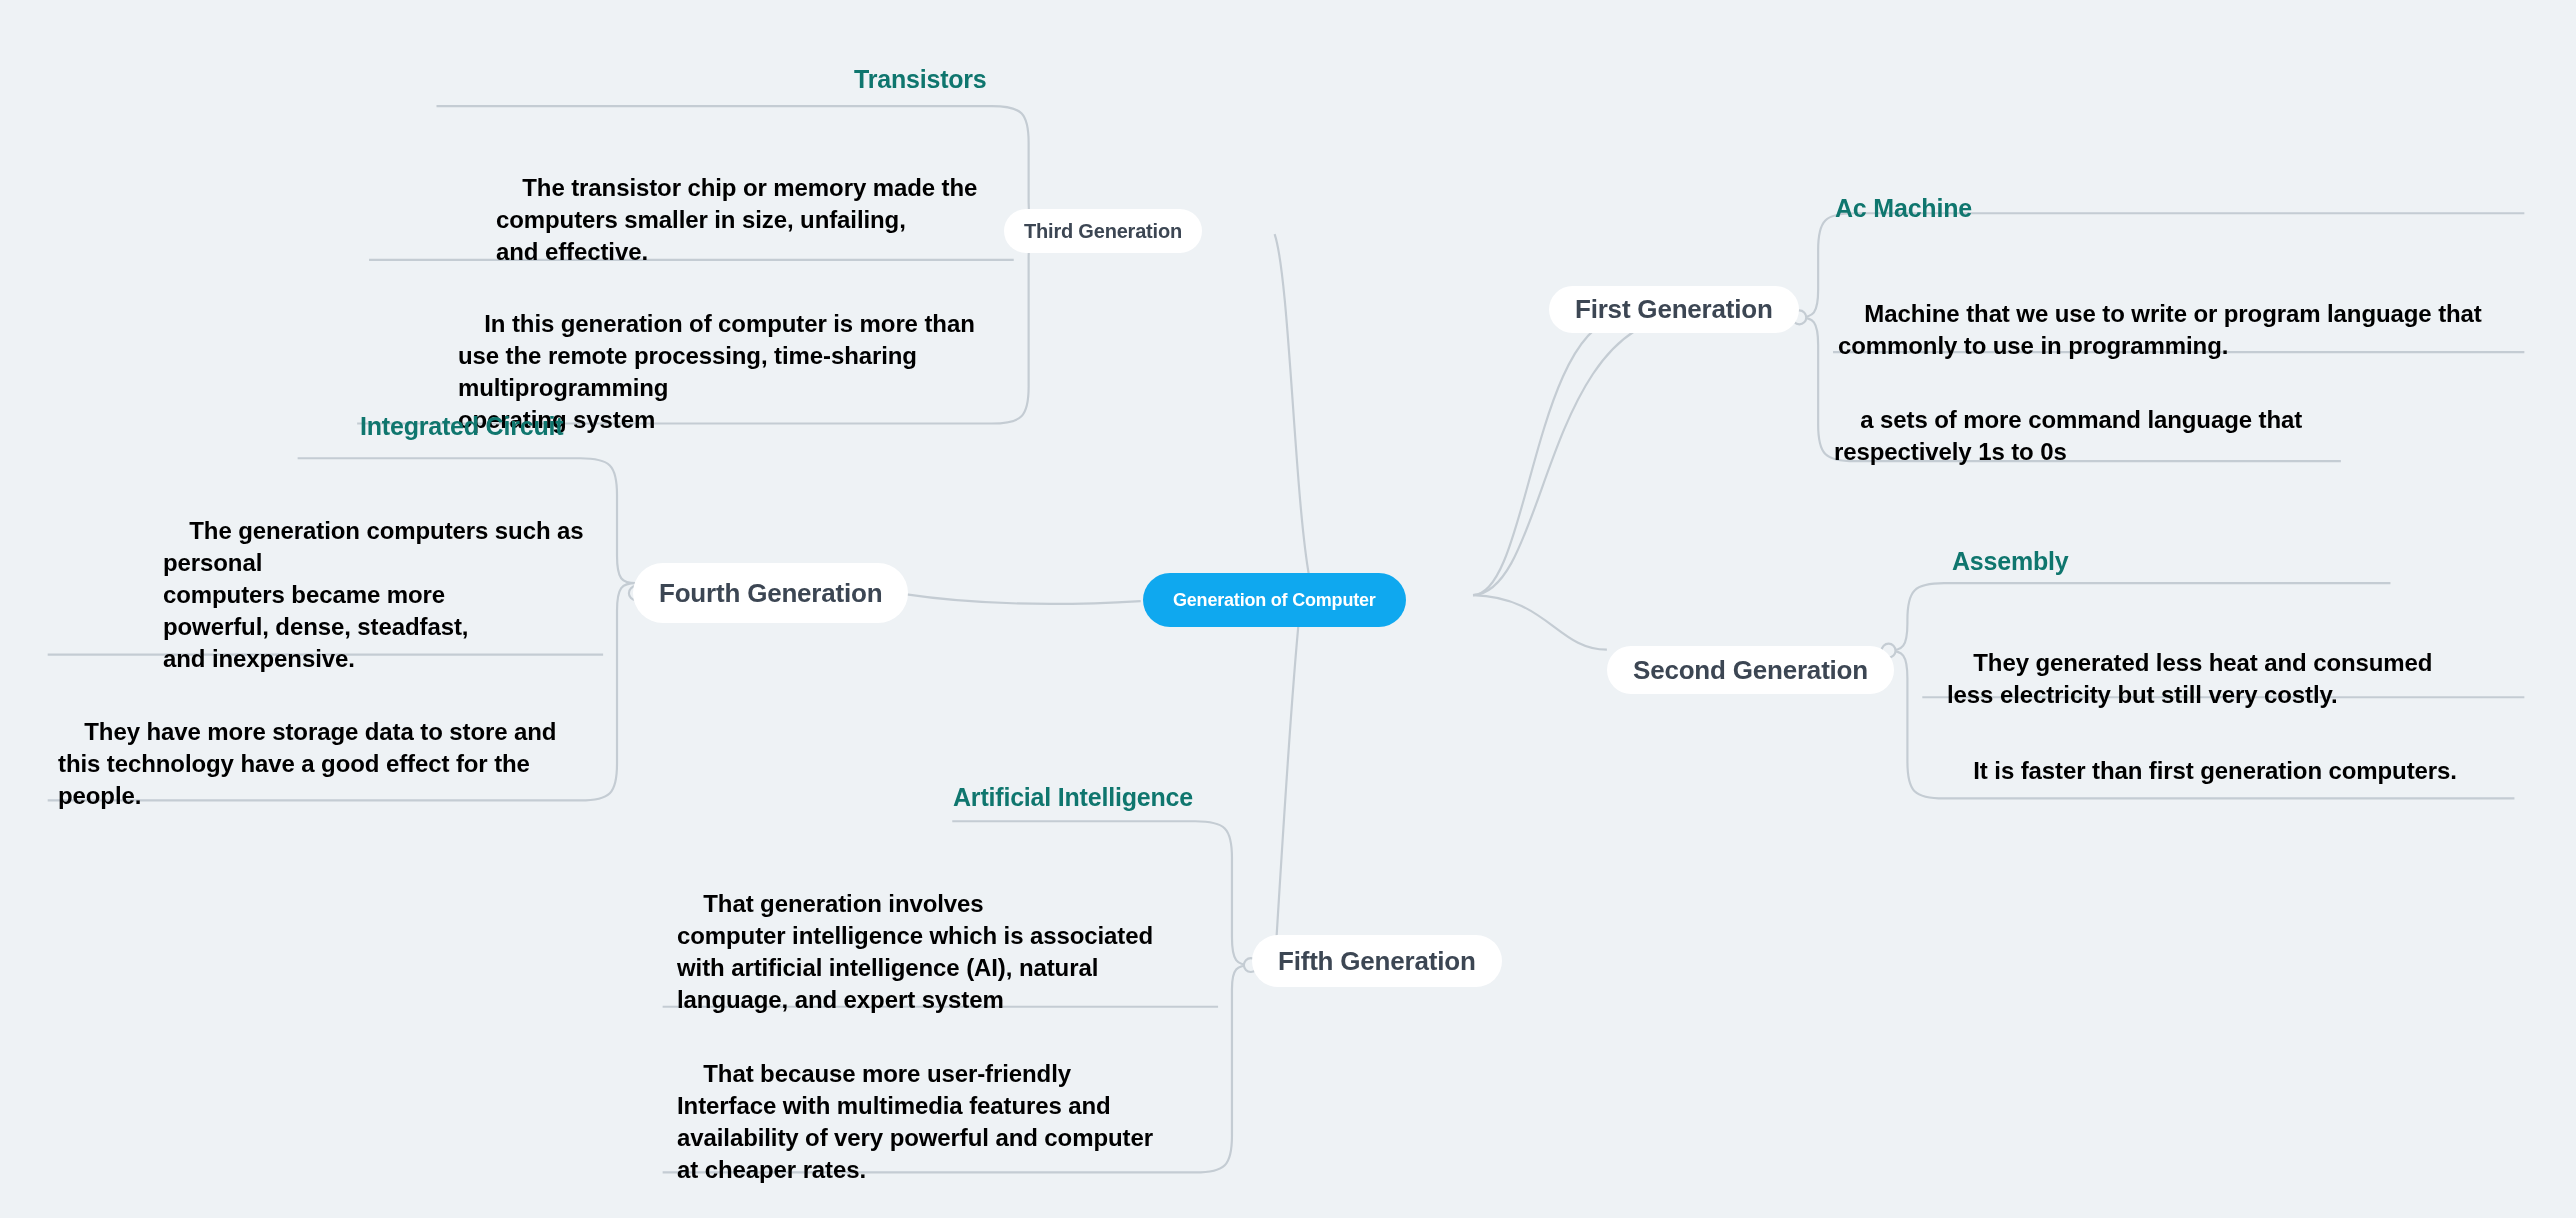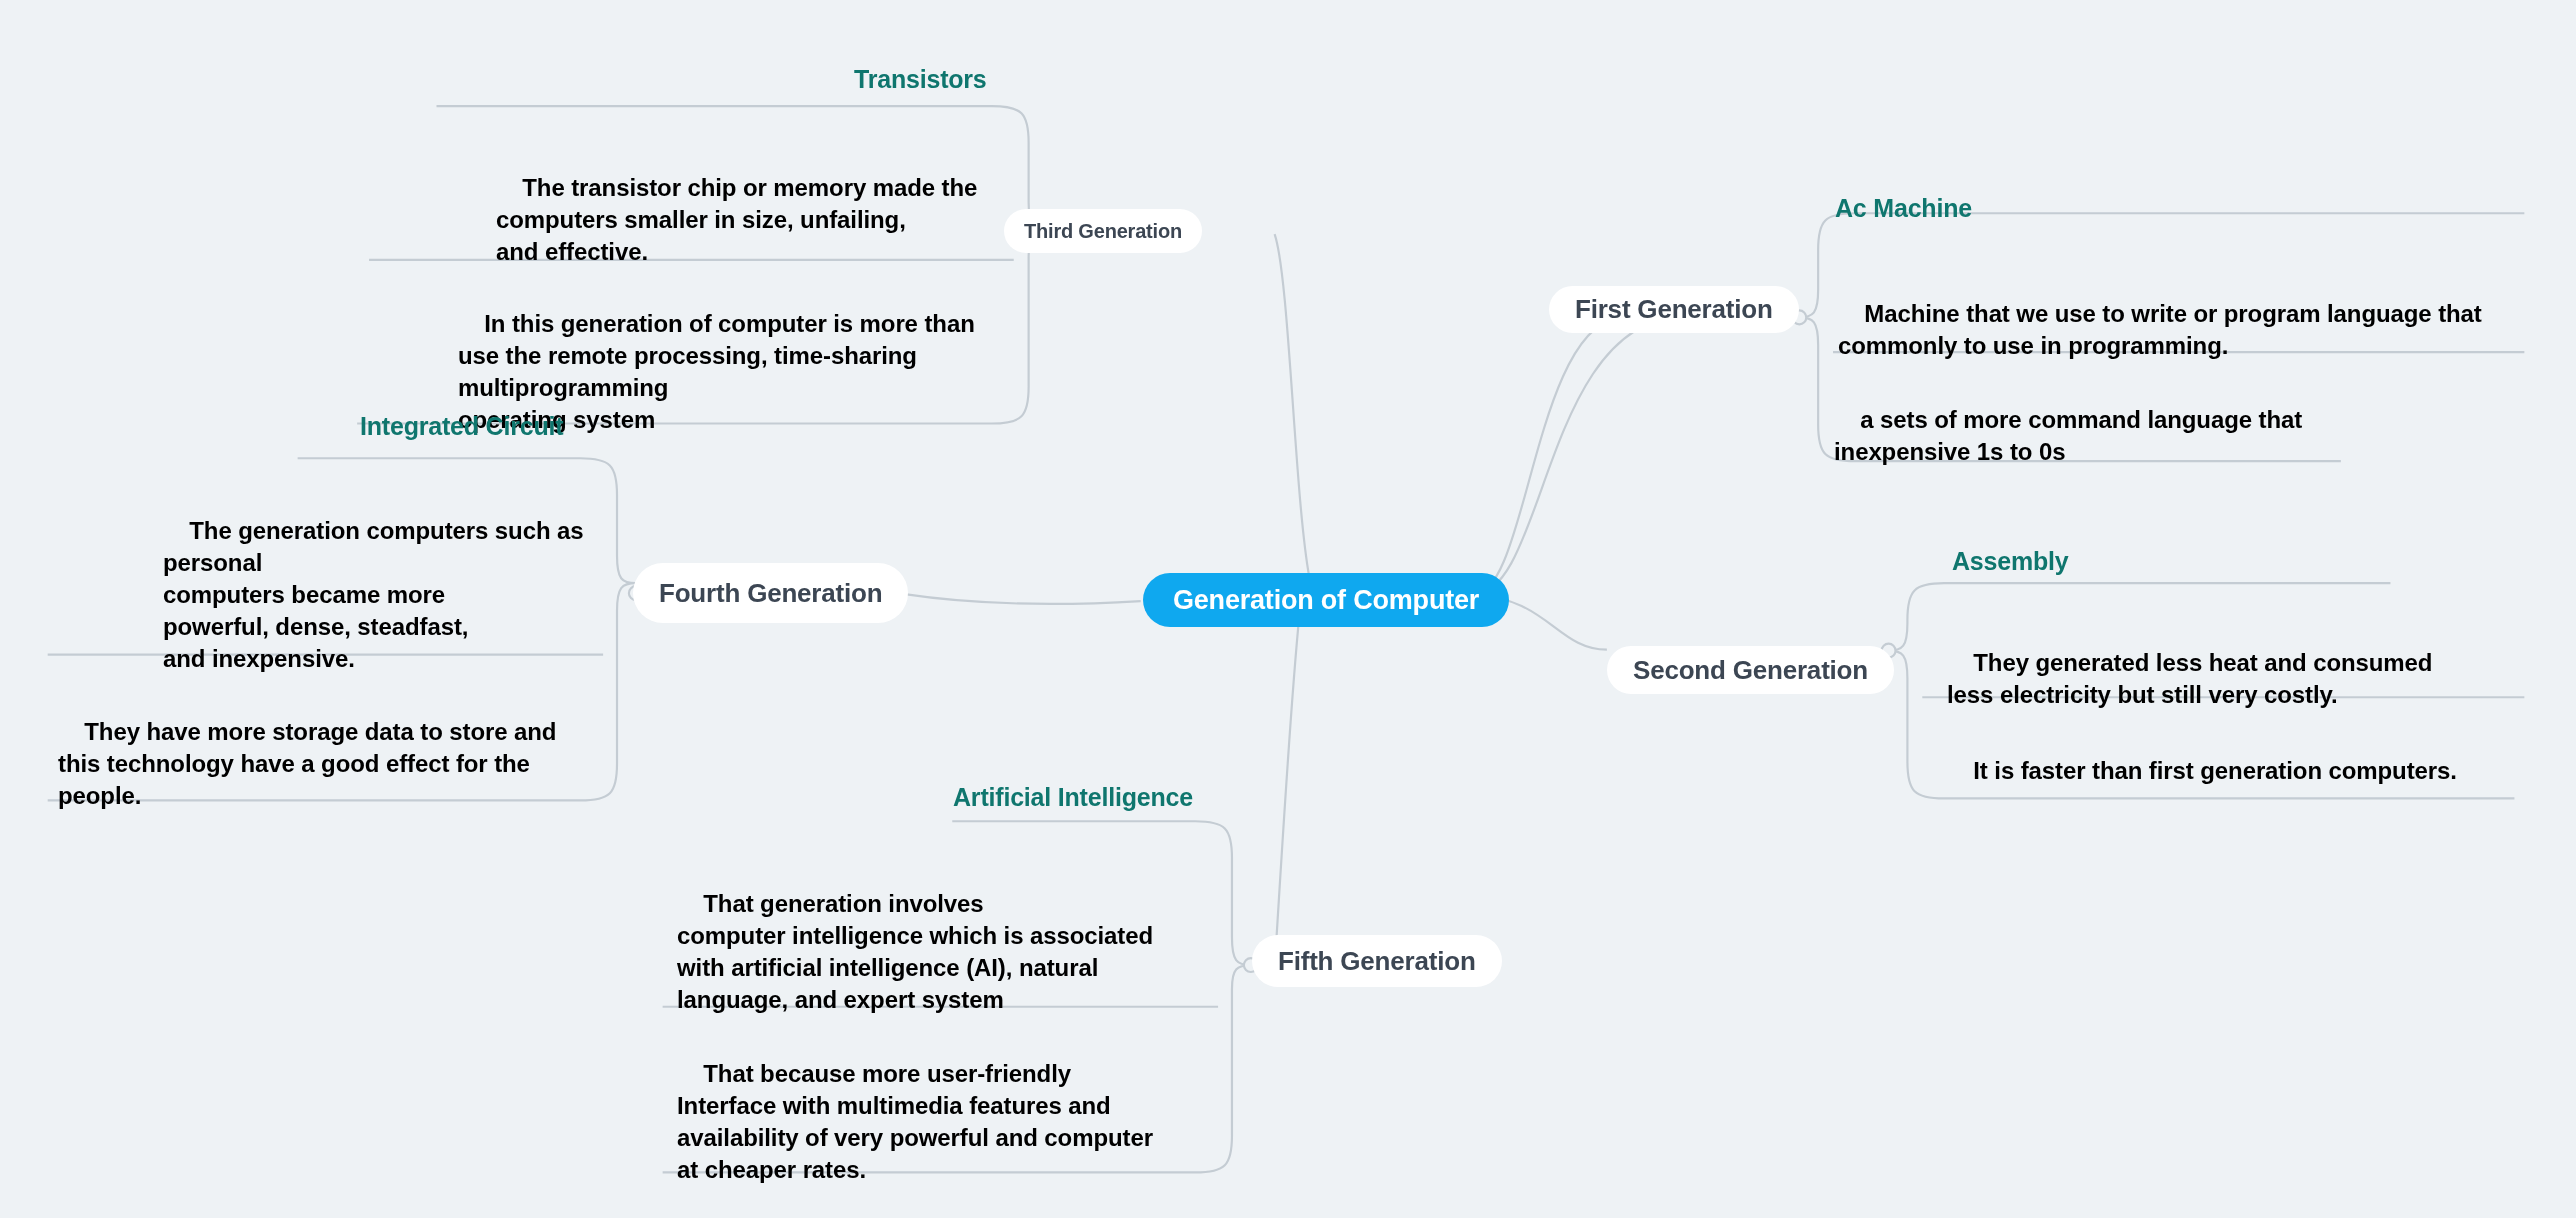--- a/index.html
+++ b/index.html
@@ -25,21 +25,21 @@
 
   
   .root-node {
     position: absolute;
     display: flex;
     align-items: center;
     justify-content: center;
     background: #0fa8ef;
     color: #ffffff;
     border-radius: 991px;
-    font-size: 27px;
+    font-size: 18px;
     font-weight: bold;
     letter-spacing: -0.2px;
     white-space: nowrap;
     padding: 15px 30px;
     box-sizing: border-box;
   }
 
   
   .gen-node {
     position: absolute;
@@ -137,21 +137,21 @@
   </div>
   <div class="topic-label" style="left:1835px; top:194px;">
     <span>Ac Machine</span>
   </div>
   <div class="leaf-text" style="left:1838px; top:266px;">
     <span>Machine that we use to write or program language that
 commonly to use in programming.</span>
   </div>
   <div class="leaf-text" style="left:1834px; top:372px;">
     <span>a sets of more command language that
-inexpensive 1s to 0s</span>
+respectively 1s to 0s</span>
   </div>
 
   <div class="gen-node" style="left:1607px; top:646px; height:48px;">
     <span>Second Generation</span>
   </div>
   <div class="topic-label" style="left:1952px; top:547px;">
     <span>Assembly</span>
   </div>
   <div class="leaf-text" style="left:1947px; top:615px;">
     <span>They generated less heat and consumed

